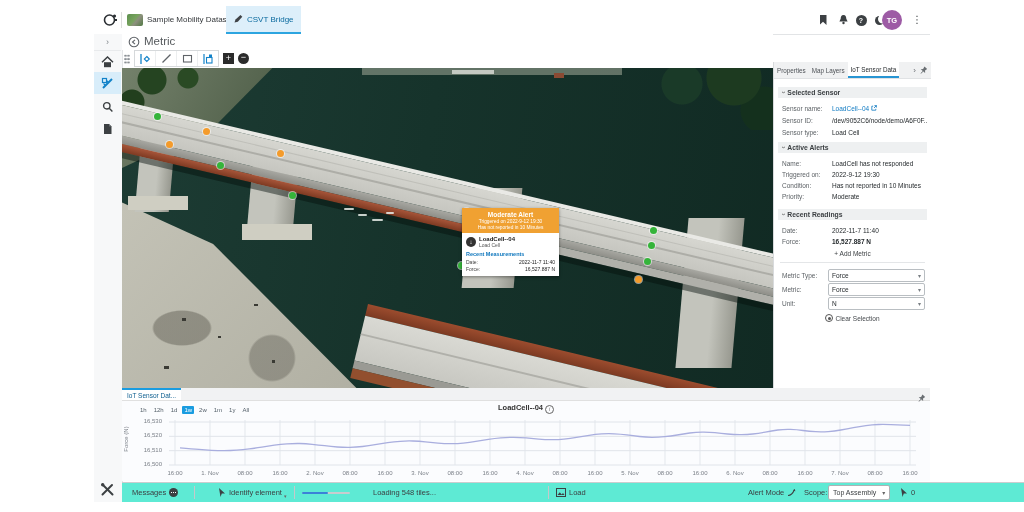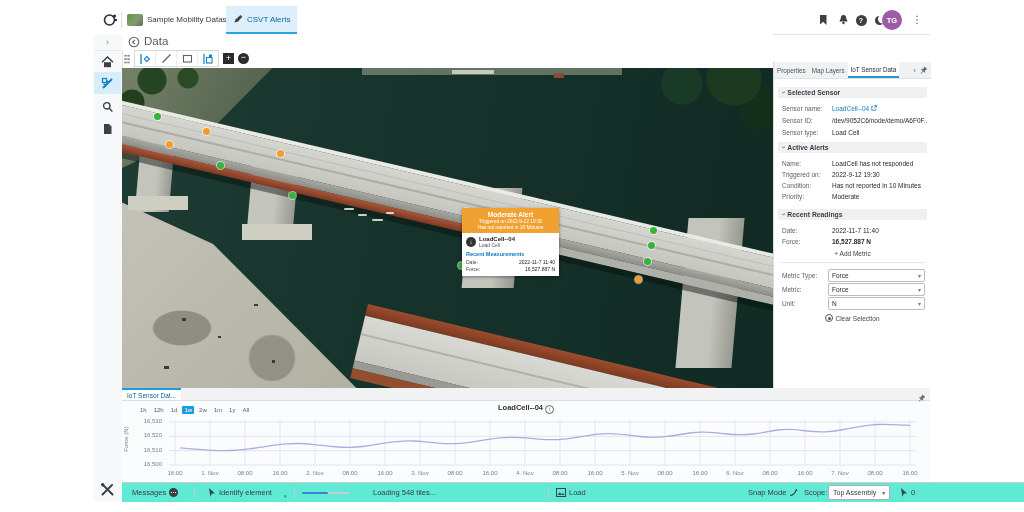--- a/index.html
+++ b/index.html
@@ -168,21 +168,21 @@
       <rect x="13" y="7" width="2" height="2" fill="#2b2f33"></rect>
     </svg>
     <div class="vdiv" style="left:27px"></div>
     <div class="thumb"></div>
     <span class="proj-name">Sample Mobility Dataset</span>
     <span class="bc-chev">›</span>
     <div class="top-tab">
       <svg width="10" height="10" viewBox="0 0 10 10">
         <path d="M1.5 8.5l1-3 5-4.5 1.8 1.8-4.5 5z" fill="#3f4346"></path>
       </svg>
-      <span class="lbl">CSVT Alerts</span>
+      <span class="lbl">CSVT Bridge</span>
     </div>
     <div class="tb-icon" style="left:722px">
           <div class="bookmark"></div>
         </div>
     <div class="tb-icon" style="left:742px">
       <svg width="11" height="12" viewBox="0 0 11 12">
             <path d="M5.5 1C7.8 1 8.3 3 8.3 4.8L9.6 7.4H1.4L2.7 4.8C2.7 3 3.2 1 5.5 1z" fill="#3c4043"></path>
             <circle cx="5.5" cy="9" r="1.2" fill="#3c4043"></circle>
           </svg>
     </div>
@@ -232,21 +232,21 @@
         <circle cx="2.7" cy="2.7" r="1.7" fill="#3c4043"></circle>
       </svg>
     </div>
   </div>
 
   <div id="model-hdr">
     <svg width="12" height="12" viewBox="0 0 12 12" style="position:absolute;left:6px;top:2px">
       <circle cx="6" cy="6" r="4.8" fill="none" stroke="#5f6368" stroke-width="1.1"></circle>
       <path d="M7 3.8L4.5 6L7 8.2" fill="none" stroke="#5f6368" stroke-width="1.1"></path>
     </svg>
-    <span class="ttl">Data</span>
+    <span class="ttl">Metric</span>
   </div>
   <div id="toolbar">
     <div class="drag-dots"></div>
     <div class="tool-group">
       <div class="tool-btn">
         <svg width="12" height="12" viewBox="0 0 12 12">
               <path d="M2 1v10" stroke="#1282c8" stroke-width="1.3"></path>
               <path d="M7.8 3.5L10.3 6L7.8 8.5L5.3 6z" fill="none" stroke="#1282c8" stroke-width="1.1"></path>
             </svg>
       </div>
@@ -540,42 +540,42 @@
           </div>
     </div>
   </div>
 
   <div id="statusbar">
     <div class="sb-it" style="left:10px">
       <span>Messages</span>
           <span class="chat-ico"></span>
     </div>
     <div class="sb-div" style="left:72px"></div>
-    <div class="sb-it" style="left:86px">
+    <div class="sb-it" style="left:96px">
       <svg width="8" height="10" viewBox="0 0 8 10">
             <path d="M1 0l6 5.5H3.8L2.5 9z" fill="#3c4043"></path>
           </svg>
       <span>Identify element</span>
     </div>
     <span class="caret-mini">▾</span>
     <div class="sb-div" style="left:172px"></div>
     <div class="progress">
           <div class="fill" id="progress-fill" style="width: 55%;"></div>
         </div>
     <div class="sb-it" style="left:251px">Loading 548 tiles...</div>
     <div class="sb-div" style="left:426px"></div>
     <div class="sb-it" style="left:434px">
       <svg width="10" height="9" viewBox="0 0 10 9">
             <rect x="0.5" y="0.5" width="9" height="8" fill="none" stroke="#3c4043" stroke-width="1"></rect>
             <path d="M1.5 7l2.3-2.8 1.8 2.2L7 5l1.5 2z" fill="#3c4043"></path>
           </svg>
       <span>Load</span>
     </div>
     <div class="sb-it" style="left:626px">
-      <span>Snap Mode</span>
+      <span>Alert Mode</span>
       <svg width="9" height="9" viewBox="0 0 9 9">
             <path d="M1 7.5Q5 7.5 7.5 1.5" fill="none" stroke="#3c4043" stroke-width="1.1"></path>
             <path d="M7.5 1l1 2.2-2.2-.4z" fill="#3c4043"></path>
           </svg>
     </div>
     <div class="sb-it" style="left:682px">Scope:</div>
     <div class="sb-it" style="left:706px">
       <div class="scope-select">
         <span>Top Assembly</span>
             <span style="font-size:6px;color:#666">▾</span>

